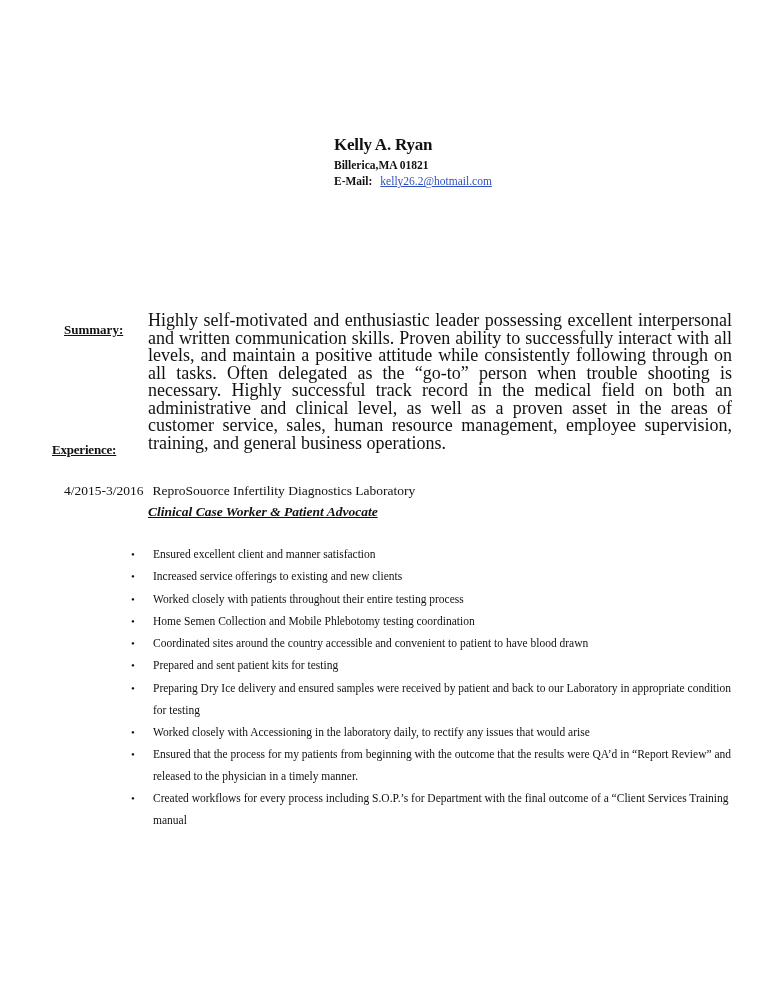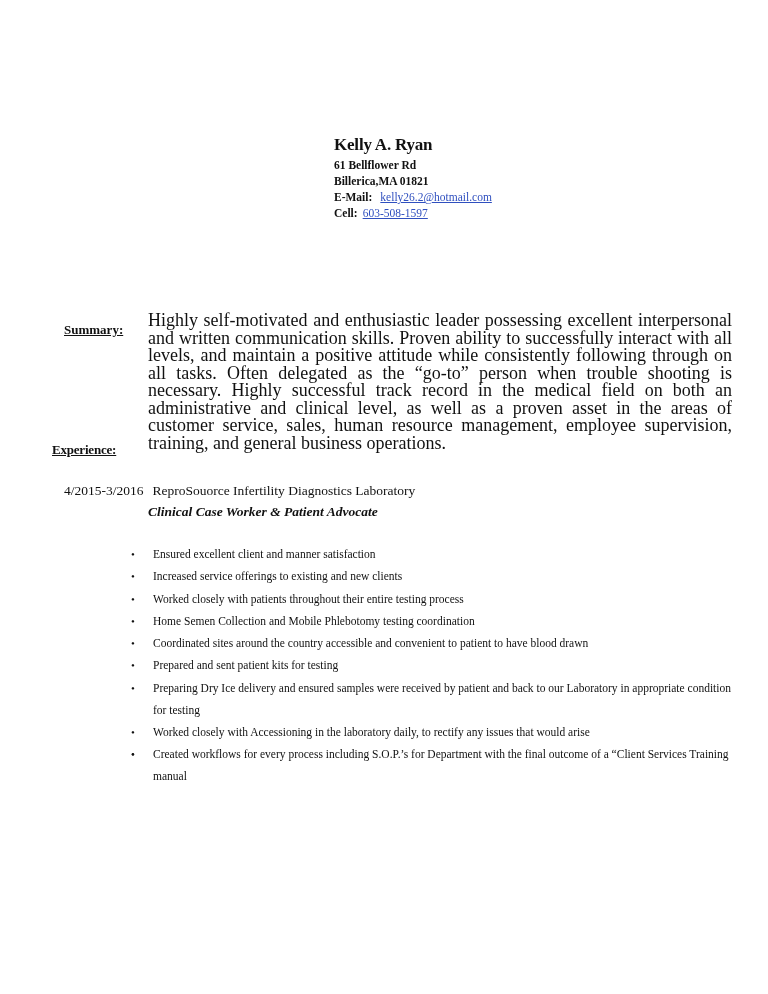--- a/index.html
+++ b/index.html
@@ -102,20 +102,21 @@
     .job-line .dates {
       margin-right: 9px;
     }
     .job-title {
       position: absolute;
       left: 148px;
       top: 503px;
       font-size: 13.5px;
       font-weight: bold;
       font-style: italic;
+      text-decoration: underline;
       line-height: 18px;
       white-space: nowrap;
     }
 
     
     .duties {
       position: absolute;
       left: 128px;
       top: 544px;
       width: 610px;
@@ -137,27 +138,23 @@
       font-size: 11px;
     }
   </style>
 </head>
 <body>
 
 <div class="page">
 
   <div class="contact">
     <div class="name">Kelly A. Ryan</div>
-    <div class="line">61 Bellflower Rd</div>
     <div class="line">Billerica,MA  01821</div>
     <div class="line">
       <span class="label">E-Mail:</span><a>kelly26.2@hotmail.com</a>
-    </div>
-    <div class="line">
-      <span class="label cell-label">Cell:</span><a>603-508-1597</a>
     </div>
   </div>
 
   <div class="summary">
     <div class="heading">Summary:</div>
     <div class="body">Highly self-motivated and enthusiastic leader possessing excellent interpersonal and written communication skills. Proven ability to successfully interact with all levels, and maintain a positive attitude while consistently following through on all tasks. Often delegated as the “go-to” person when trouble shooting is necessary. Highly successful track record in the medical field on both  an administrative and clinical level, as well as a proven asset in the areas of customer service, sales, human resource management, employee supervision, training, and general business operations.</div>
   </div>
 
   <div class="exp-heading">Experience:</div>
 
@@ -168,17 +165,17 @@
 
   <ul class="duties">
     <li><span class="bullet">•</span><span>Ensured excellent client and manner satisfaction</span></li>
     <li><span class="bullet">•</span><span>Increased service offerings to existing and new clients</span></li>
     <li><span class="bullet">•</span><span>Worked closely with patients throughout their entire testing process</span></li>
     <li><span class="bullet">•</span><span>Home Semen Collection and Mobile Phlebotomy testing coordination</span></li>
     <li><span class="bullet">•</span><span>Coordinated sites around the country accessible and convenient to patient to have blood drawn</span></li>
     <li><span class="bullet">•</span><span>Prepared and sent patient kits for testing</span></li>
     <li><span class="bullet">•</span><span>Preparing Dry Ice delivery and ensured samples were received by patient and back to our Laboratory in appropriate condition for testing</span></li>
     <li><span class="bullet">•</span><span>Worked closely with Accessioning in the laboratory daily, to rectify any issues that would arise</span></li>
-    <li><span class="bullet">•</span></li>
+    <li><span class="bullet">•</span><span>Ensured that the process for my patients from beginning with the outcome that the results were QA’d  in “Report Review” and released to the physician in a timely manner.</span></li>
     <li><span class="bullet">•</span><span>Created workflows  for every process including S.O.P.’s for Department with the final outcome of a “Client Services Training manual</span></li>
   </ul>
 
 </div>
 
 </body></html>

